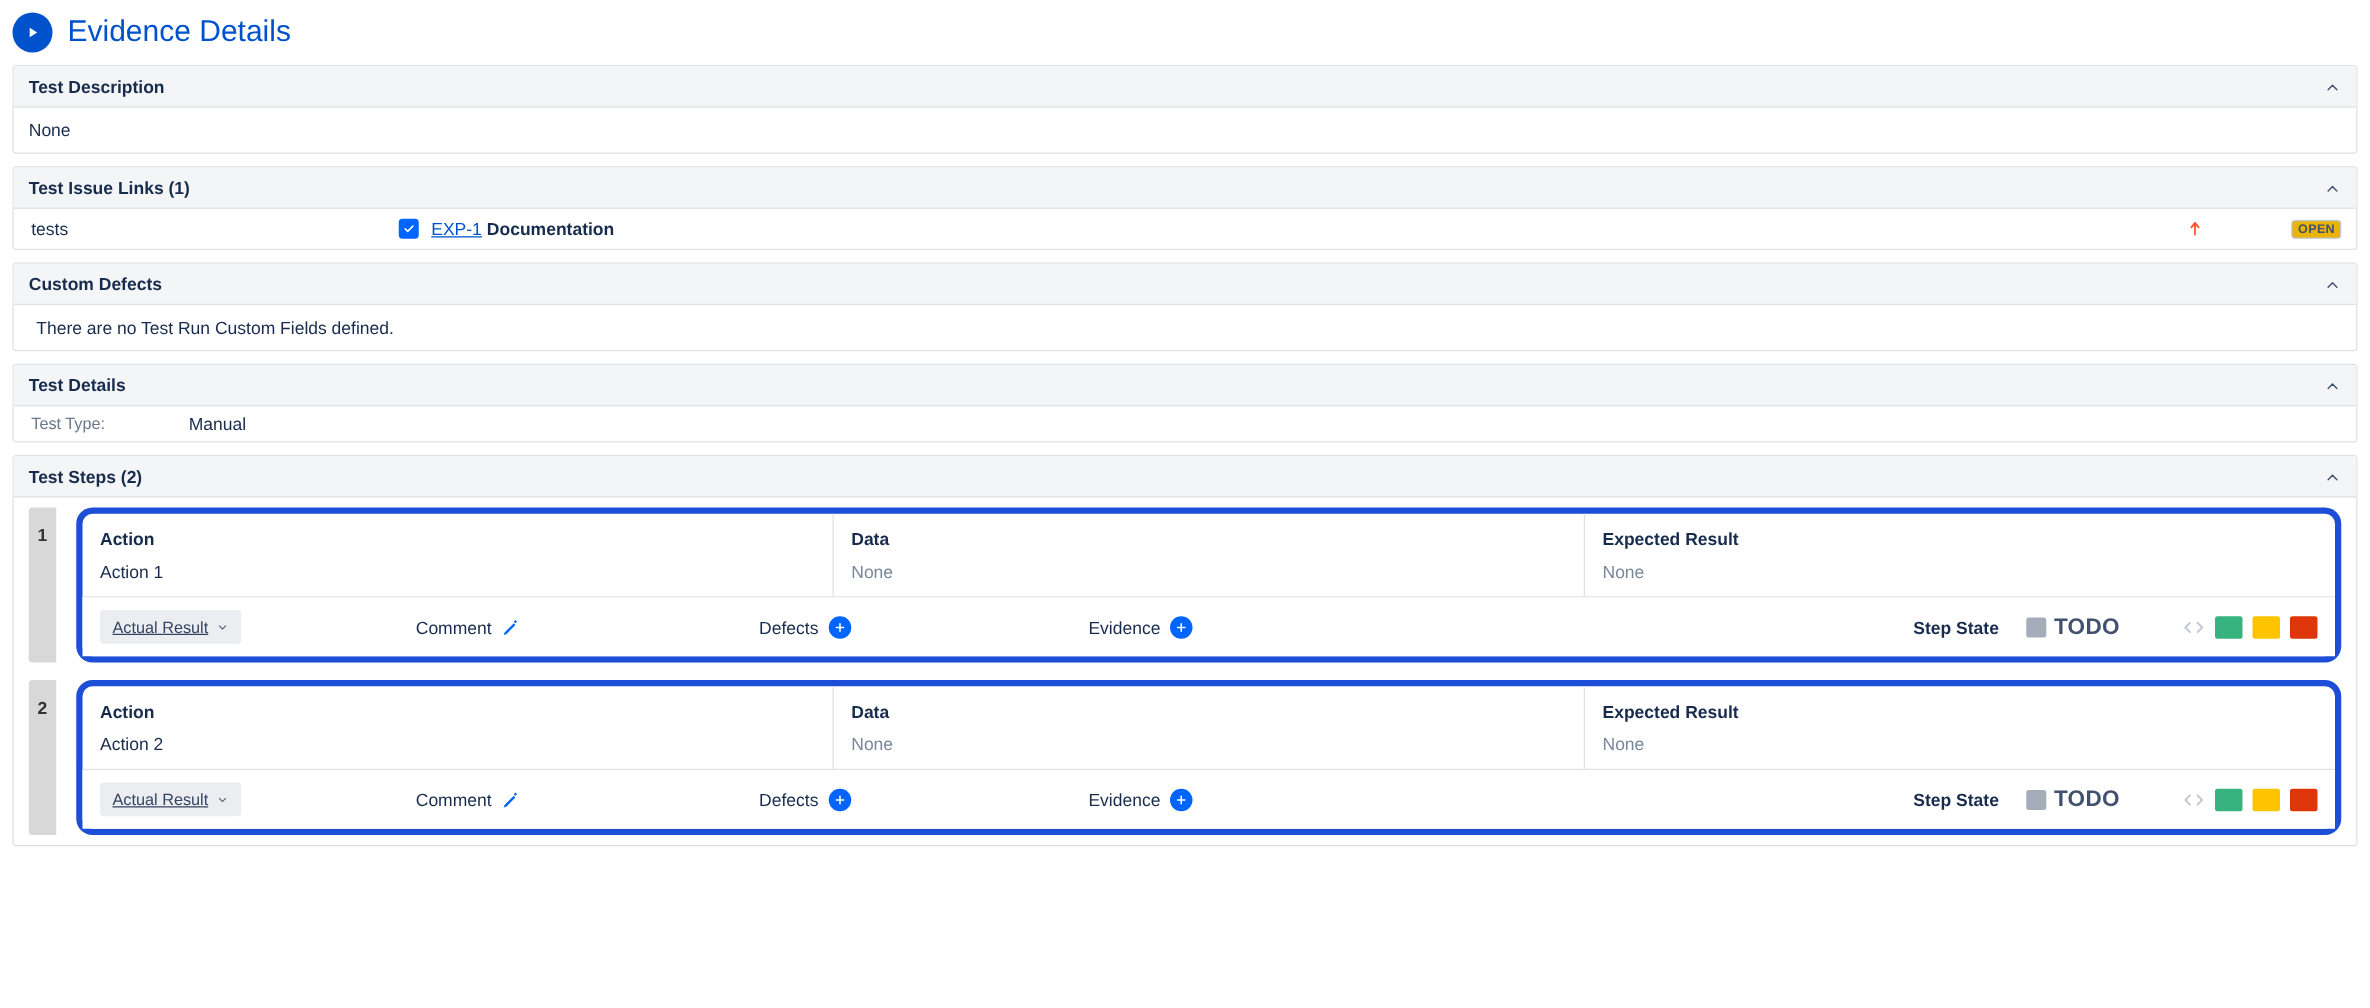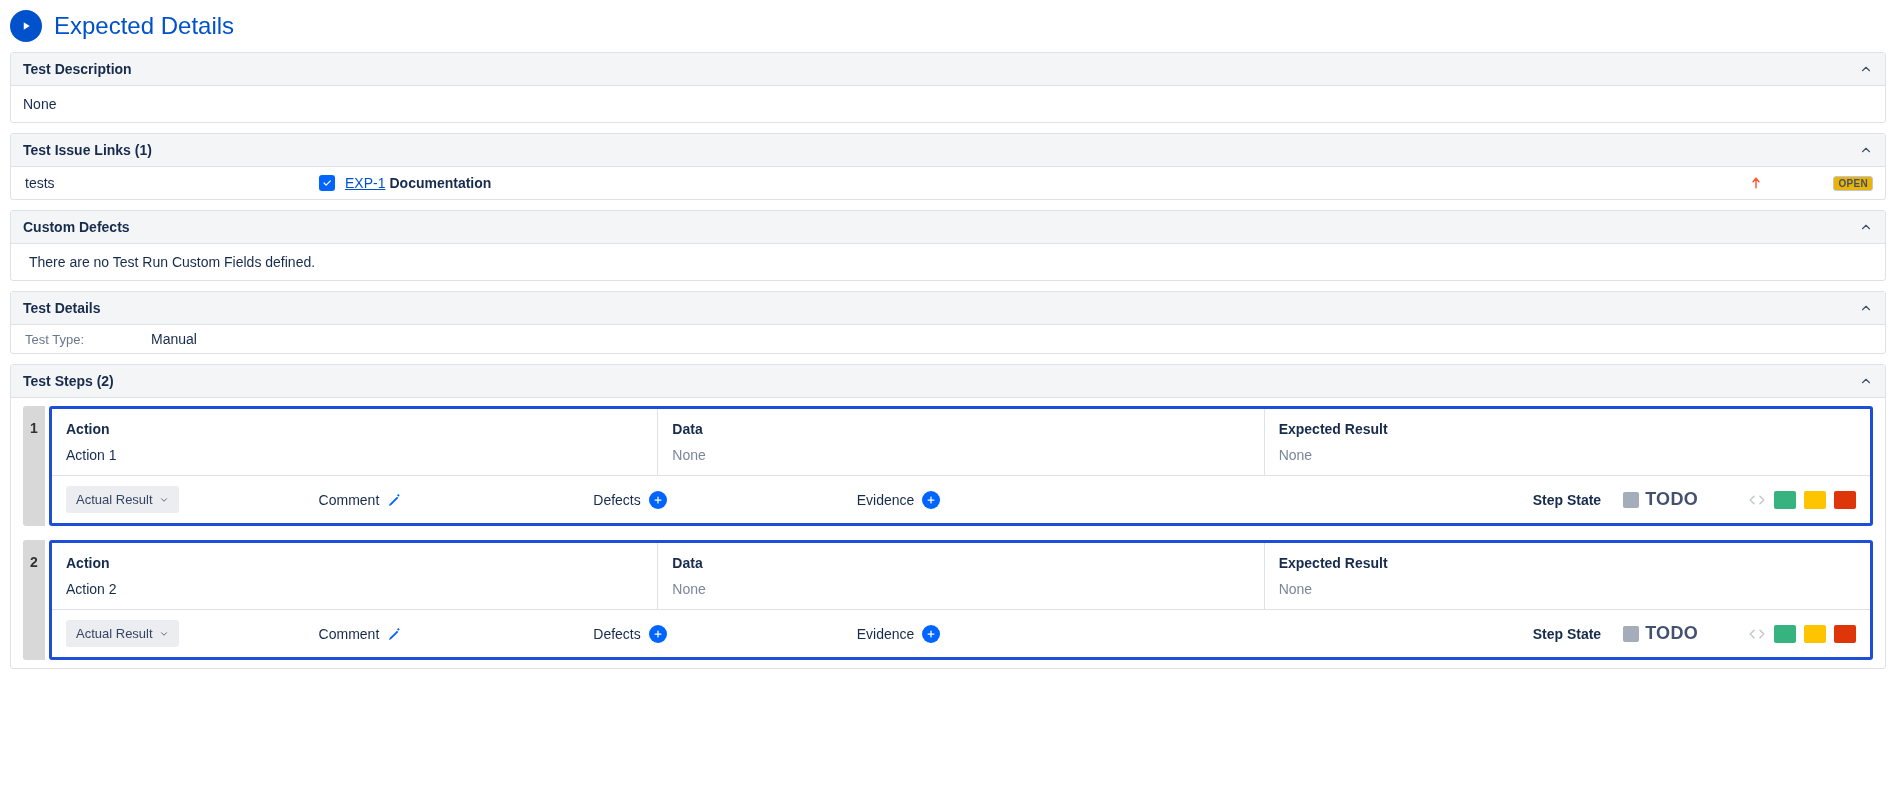--- a/index.html
+++ b/index.html
@@ -21,21 +21,21 @@
   .page-title { font-size: 24px; font-weight: 500; color: #0052cc; }
 
   
   .panel {
     border: 1px solid #dfe1e6;
     border-radius: 3px;
     margin-bottom: 10px;
     background: #fff;
   }
   .panel-header {
-    display: flex; align-items: center; justify-content: space-between;
+    display: flex; align-items: flex-end; justify-content: space-between;
     padding: 8px 12px;
     background: #f4f5f7;
     border-bottom: 1px solid #dfe1e6;
     font-weight: 600;
     font-size: 14px;
     gap: 35px;
   }
   .panel-body { padding: 10px 12px; font-size: 14px; }
   .panel-body.tight { padding: 8px 12px; }
 
@@ -61,38 +61,38 @@
     font-weight: 700;
     letter-spacing: 0.3px;
   }
 
   .checkbox-icon {
     width: 16px; height: 16px; border-radius: 3px;
     background: #0065ff; display: flex; align-items: center; justify-content: center;
   }
 
   
-  .detail-row { display: flex; align-items: center; padding: 6px 14px; }
+  .detail-row { display: flex; padding: 6px 14px; }
   .detail-label { width: 126px; color: #6b778c; font-size: 13px; }
   .detail-value { font-size: 14px; }
 
   
   .steps-body { padding: 8px 12px; }
   .step-row { display: flex; margin-bottom: 14px; }
   .step-row:last-child { margin-bottom: 0; }
   .step-num-col {
     width: 22px; background: #d8d8d8;
     border-radius: 3px 0 0 3px;
     display: flex; align-items: flex-start; justify-content: center;
     padding-top: 14px;
     font-weight: 600; font-size: 14px; color: #333;
   }
   .step-content-col {
-    flex: 1; margin-left: 4px;
-    border: 3px solid #1d4ed8; border-radius: 3px;
+    flex: 1; margin-left: 16px;
+    border: 5px solid #1d4ed8; border-radius: 13px;
   }
   .step-top {
     display: flex;
     border-bottom: 1px solid #dfe1e6;
   }
   .step-cell {
     padding: 12px 14px;
     flex: 1;
     border-right: 1px solid #dfe1e6;
   }
@@ -105,20 +105,21 @@
     display: flex; align-items: center;
     padding: 10px 14px;
     gap: 10px;
     background: #fff;
   }
   .actual-result-btn {
     background: #ecedf0; border: none; border-radius: 3px;
     padding: 6px 10px; font-size: 13px; color: #344563;
     display: flex; align-items: center; gap: 6px;
     cursor: pointer;
+    text-decoration: underline;
   }
   .label-w-icon {
     display: flex; align-items: center; gap: 8px;
     font-size: 14px; color: #172b4d;
   }
   .circle-plus {
     width: 18px; height: 18px; border-radius: 50%;
     background: #0065ff; display: flex; align-items: center; justify-content: center;
     cursor: pointer;
   }
@@ -146,21 +147,21 @@
 </head>
 <body>
 
 <div class="page-header">
   <div class="play-circle">
     <svg width="18" height="18" viewBox="0 0 24 24" fill="none">
       <circle cx="12" cy="12" r="10" stroke="#fff" stroke-width="0"></circle>
       <path d="M9 7l8 5-8 5V7z" fill="#fff"></path>
     </svg>
   </div>
-  <h1 class="page-title">Expected Details</h1>
+  <h1 class="page-title">Evidence Details</h1>
 </div>
 
 <div class="panel">
   <div class="panel-header">
     <span>Test Description</span>
     <span class="chevron-up">
       <svg width="14" height="14" viewBox="0 0 24 24" fill="none">
           <path d="M6 15l6-6 6 6" stroke="currentColor" stroke-width="2" stroke-linecap="round" stroke-linejoin="round"></path>
         </svg>
     </span>

